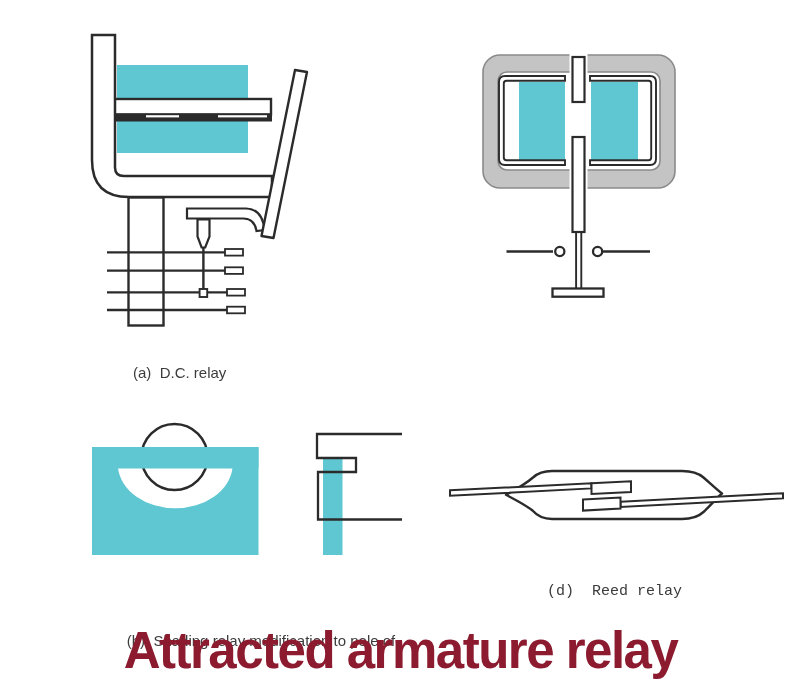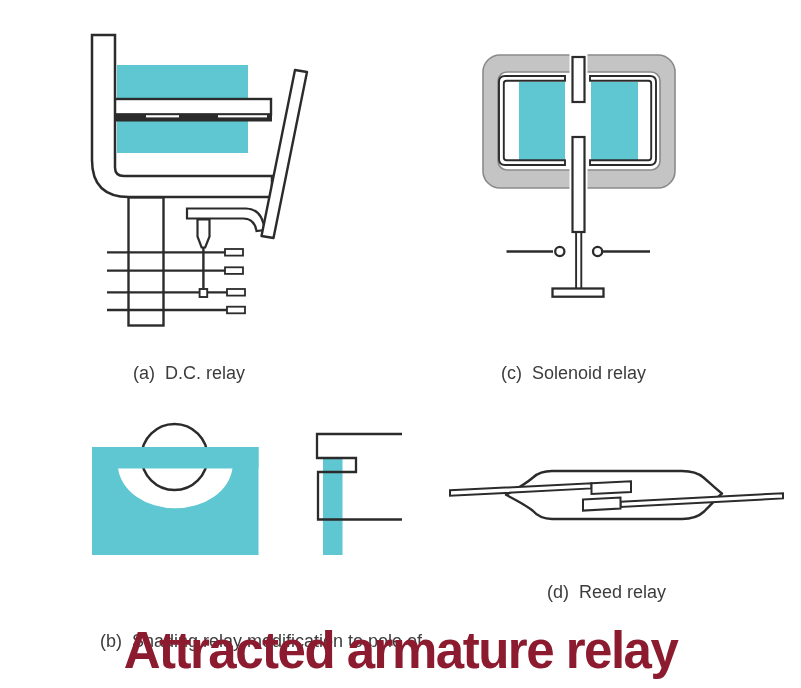--- a/index.html
+++ b/index.html
@@ -10,21 +10,21 @@
   }
   .diagram-svg { position:absolute; left:0; top:0; }
   .outline   { fill:#fff; stroke:var(--ink,#2b2b2b); }
   .ink-line  { fill:none; stroke:var(--ink,#2b2b2b); }
   .ink-fill  { fill:var(--ink,#2b2b2b); }
   .white-fill{ fill:#fff; }
   .cyan      { fill:var(--cyan,#5ec7d1); }
   .gray      { fill:var(--gray,#c4c4c4); stroke:var(--frameline,#8a8a8a); stroke-width:1.6; }
   .window    { fill:#fff; stroke:var(--frameline,#8a8a8a); stroke-width:1.6; }
   .caption {
-    position:absolute; font-size:18px; line-height:28px;
+    position:absolute; font-size:15px; line-height:28px;
     color:var(--caption,#3c3c3c); white-space:pre;
   }
   .caption-center { text-align:center; line-height:30px; }
   .figure-title {
     position:absolute; left:0; top:629px; width:801px; text-align:center;
     font-size:51px; line-height:44px; font-weight:700; letter-spacing:-1.5px;
     color:var(--maroon,#8c1b30); white-space:pre;
   }
 </style>
 </head>
@@ -96,23 +96,22 @@
       <path class="outline" stroke-width="2.4" stroke-linejoin="round" d="M506,494.8 C513,491 525,484.5 533,477.5 Q540,471 552,471 L682,471 Q696,471 703.5,477.5 C711,484 716.5,489.5 722,493.5 C716.5,498 711,505 703.5,512 Q696,519 682,519 L552,519 Q540,519 532.5,510.5 C525,504.5 513,498.5 506,494.8 Z"></path>
       <polygon class="outline" stroke-width="2" points="450,490.3 591.5,483.2 591.5,488.4 450,495.8"></polygon>
       <polygon class="outline" stroke-width="2" points="591.5,483.2 631,481.2 631,492 591.5,494"></polygon>
       <polygon class="outline" stroke-width="2" points="620.5,501.7 783,493.2 783,498.4 620.5,506.9"></polygon>
       <polygon class="outline" stroke-width="2" points="583,499.5 620.5,497.5 620.5,508.6 583,510.6"></polygon>
     </g>
   </svg>
 
   <div class="caption" style="left:133px; top:359px;">(a)  D.C. relay</div>
 
-  <div class="caption" style="left:501px; top:359px;">(c)  Solenoid relay</div>
 
   <div class="caption caption-center" style="left:20px; top:566px; width:482px;">
     <div>(b)  Shading relay modification to pole of</div>
     
   </div>
 
-  <div class="caption" style="left:547px; top:578px;">(d)  Reed relay</div>
+  <div class="caption" style="left:547px; top:578px;font-family:Liberation Mono, monospace;">(d)  Reed relay</div>
 
   <div class="figure-title">Attracted armature relay</div>
 </div>
 
 </body></html>

